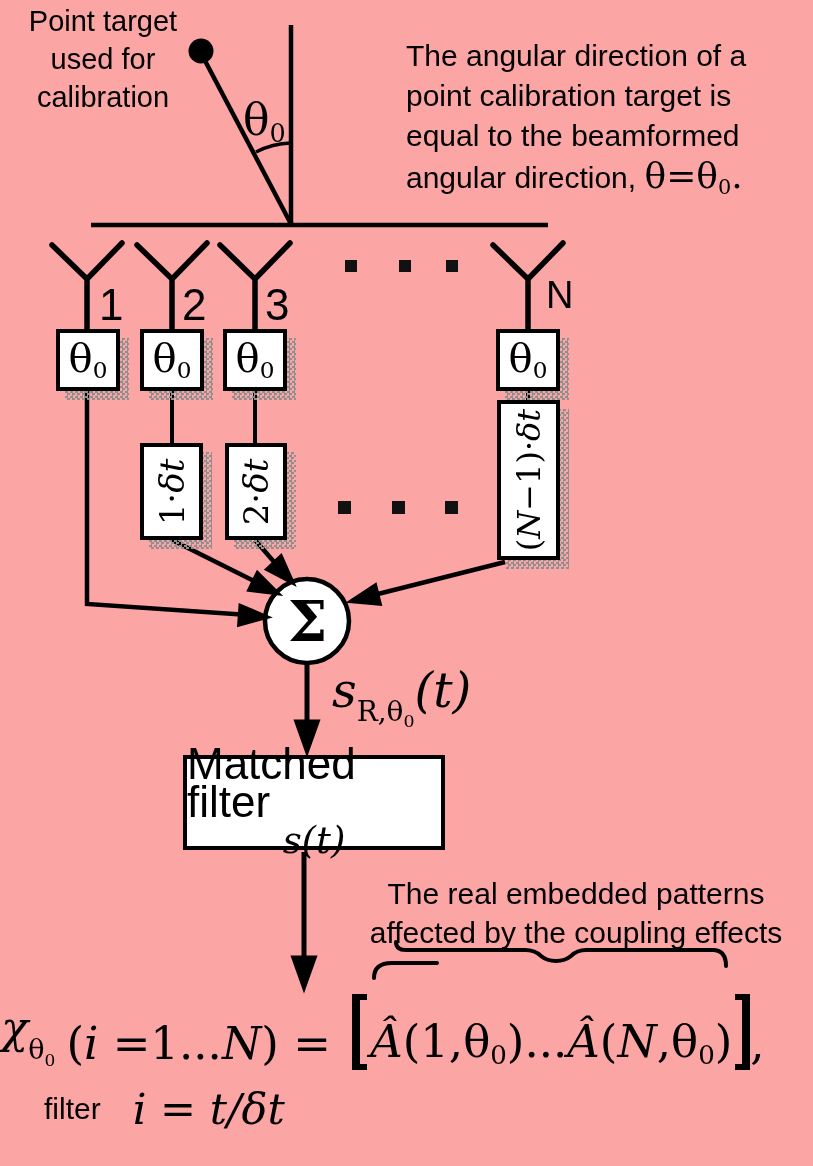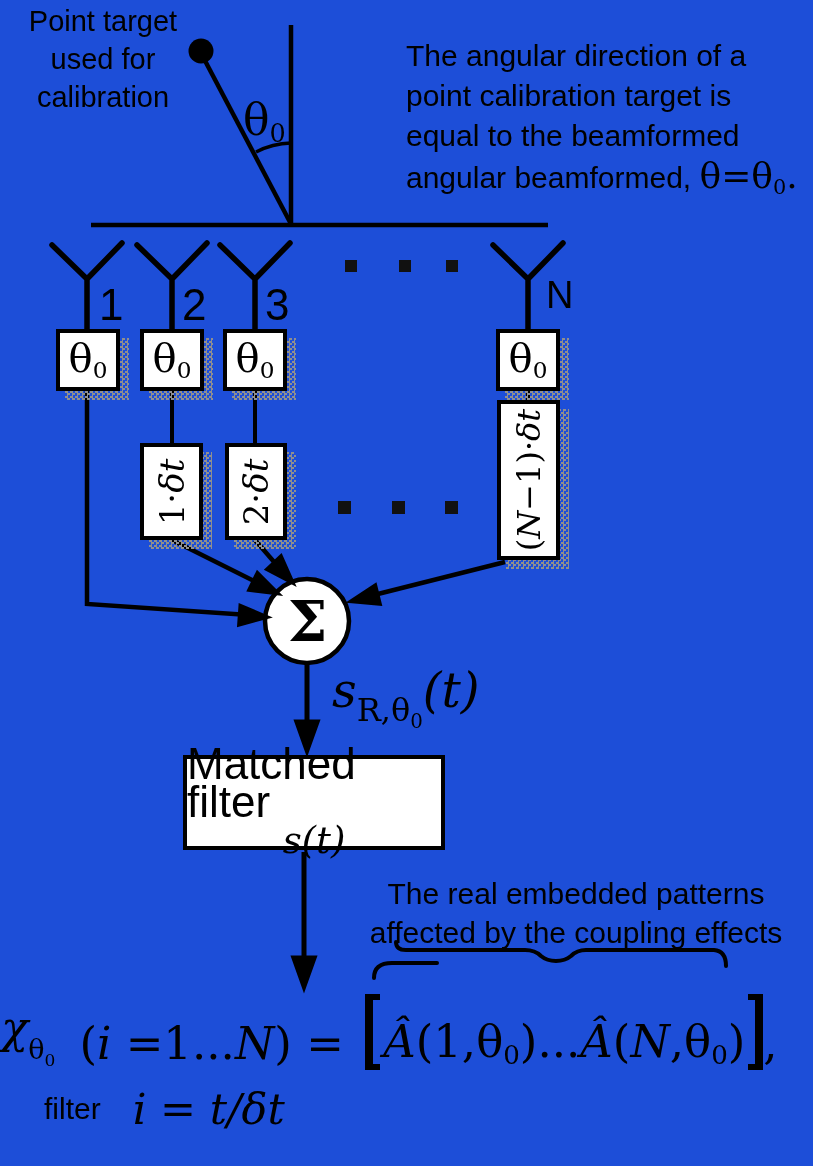--- a/index.html
+++ b/index.html
@@ -1,17 +1,17 @@
 <!DOCTYPE html>
 <html><head>
 <meta charset="utf-8">
 <style>
   html,body{margin:0;padding:0;background:#fff;}
   #canvas{
-    position:relative;width:813px;height:1166px;background:#1d4ed8;
+    position:relative;width:813px;height:1166px;background:#fca5a5;
     font-family:"Liberation Sans",sans-serif;color:#000;overflow:hidden;
   }
   #strokes{position:absolute;left:0;top:0;z-index:1;}
   .txt{position:absolute;z-index:3;}
   .t-sans{font-family:"Liberation Sans",sans-serif;}
   .t-serif{font-family:"DejaVu Serif","Liberation Serif",serif;}
   .it{font-style:italic;}
   
   .shadow{
     position:absolute;z-index:2;
@@ -123,21 +123,21 @@
 
   <div class="txt t-serif" style="left:243px;top:98px;font-size:44px;line-height:1;">
     <span>θ</span><span class="sub">0</span>
   </div>
 
   <div class="txt t-sans" style="left:406px;top:36px;width:426px;font-size:30px;">
     <div class="note-line">The angular direction of a</div>
     <div class="note-line">point calibration target is</div>
     <div class="note-line">equal to the beamformed</div>
     <div class="note-line">
-      <span>angular beamformed,</span>
+      <span>angular direction,</span>
       <span class="t-serif" style="font-size:36px;">
         <span>θ=θ</span><span class="sub">0</span><span>.</span>
       </span>
     </div>
   </div>
 
   <div class="txt t-sans" style="left:99px;top:283px;font-size:44px;line-height:1;">1</div>
   <div class="txt t-sans" style="left:182px;top:283px;font-size:44px;line-height:1;">2</div>
   <div class="txt t-sans" style="left:265px;top:283px;font-size:44px;line-height:1;">3</div>
   <div class="txt t-sans" style="left:546px;top:276px;font-size:38px;line-height:1;">N</div>
@@ -181,36 +181,36 @@
   <div class="shadow" style="left:506px;top:409px;width:63px;height:160px;"></div>
   <div class="box" style="left:497px;top:400px;width:63px;height:160px;">
     <span class="rot-label" style="font-size:32px;">
       <span>(</span><span class="it">N</span><span>−1)·</span><span class="it">δt</span>
     </span>
   </div>
 
   <div id="sigma-glyph">Σ</div>
 
   <div class="txt t-serif" style="left:332px;top:666px;font-size:48px;line-height:1;white-space:nowrap;">
-    <span class="it">s</span><span class="it" style="font-size:32px;vertical-align:-14px;"><span style="font-style:normal;">R,θ</span><span class="subsub" style="font-style:normal;">0</span></span><span class="it">(t)</span>
+    <span class="it">s</span><span class="it" style="font-size:28px;vertical-align:-14px;"><span style="font-style:normal;">R,θ</span><span class="subsub" style="font-style:normal;">0</span></span><span class="it">(t)</span>
   </div>
 
   <div class="box" style="left:183px;top:755px;width:262px;height:95px;flex-direction:column;justify-content:center;">
     <div class="t-sans" style="font-size:44px;line-height:38px;">Matched filter</div>
     <div class="t-serif it" style="font-size:37px;line-height:40px;">s(t)</div>
   </div>
 
   <div class="txt t-sans" style="left:340px;top:874px;width:472px;text-align:center;font-size:30px;line-height:39px;">
     <div>The real embedded patterns</div>
     <div>affected by the coupling effects</div>
   </div>
 
   <div id="formula">
     <span style="margin-top:14px;"><span class="it">χ</span><span class="chi-sub"><span>θ</span><span class="chi-subsub">0</span></span></span>
-    <span style="margin-left:24px;"><span>(</span><span class="it">i</span><span> =1...</span><span class="it">N</span><span>) = </span></span>
+    <span style="margin-left:11px;"><span>(</span><span class="it">i</span><span> =1...</span><span class="it">N</span><span>) = </span></span>
     <div class="sqbr sqbr-l"></div>
     <span style="margin-top:2px;"><span class="it">Â</span><span>(1,</span><span>θ</span><span class="sub">0</span><span>)</span><span>...</span><span class="it">Â</span><span>(</span><span class="it">N</span><span>,</span><span>θ</span><span class="sub">0</span><span>)</span></span>
     <div class="sqbr sqbr-r"></div>
     <span style="margin-top:20px;">,</span>
   </div>
 
   <div id="where-line">
     <span class="t-sans" style="font-size:30px;">filter</span>
     <span class="t-serif it" style="font-size:43px;margin-left:32px;white-space:pre;">i = t/δt</span>
   </div>

